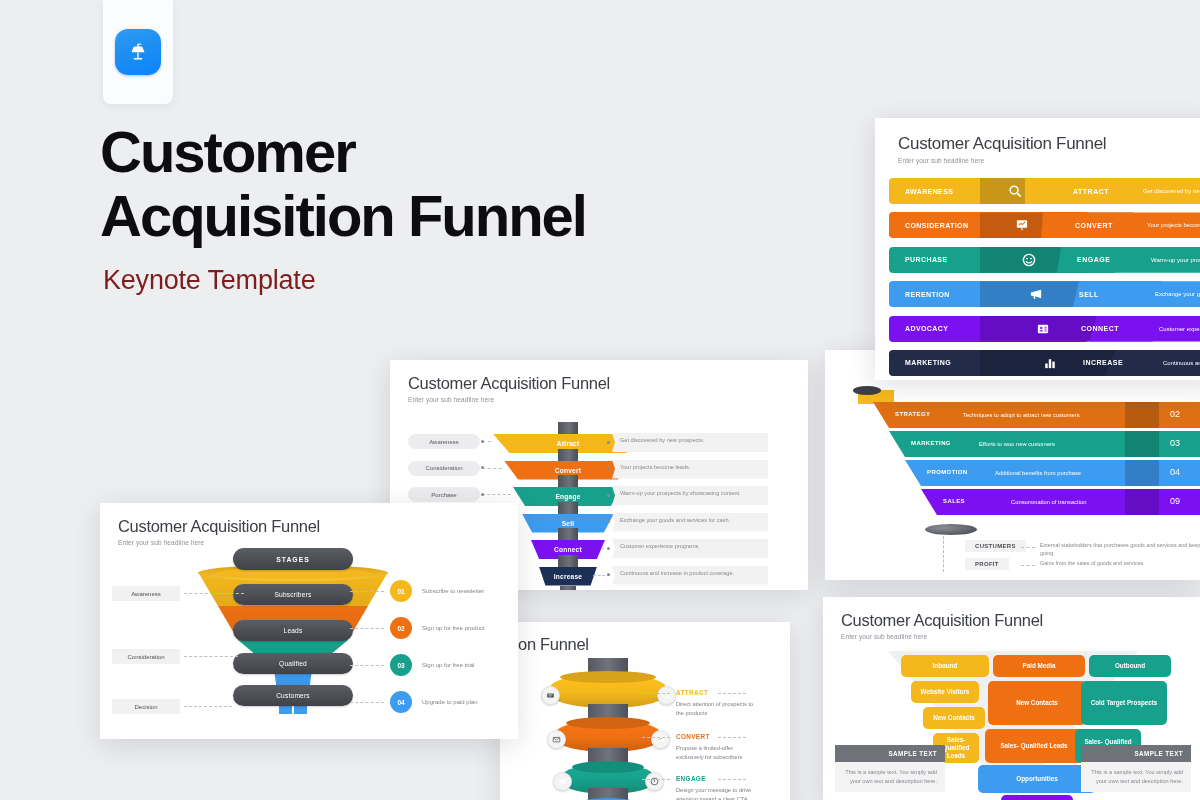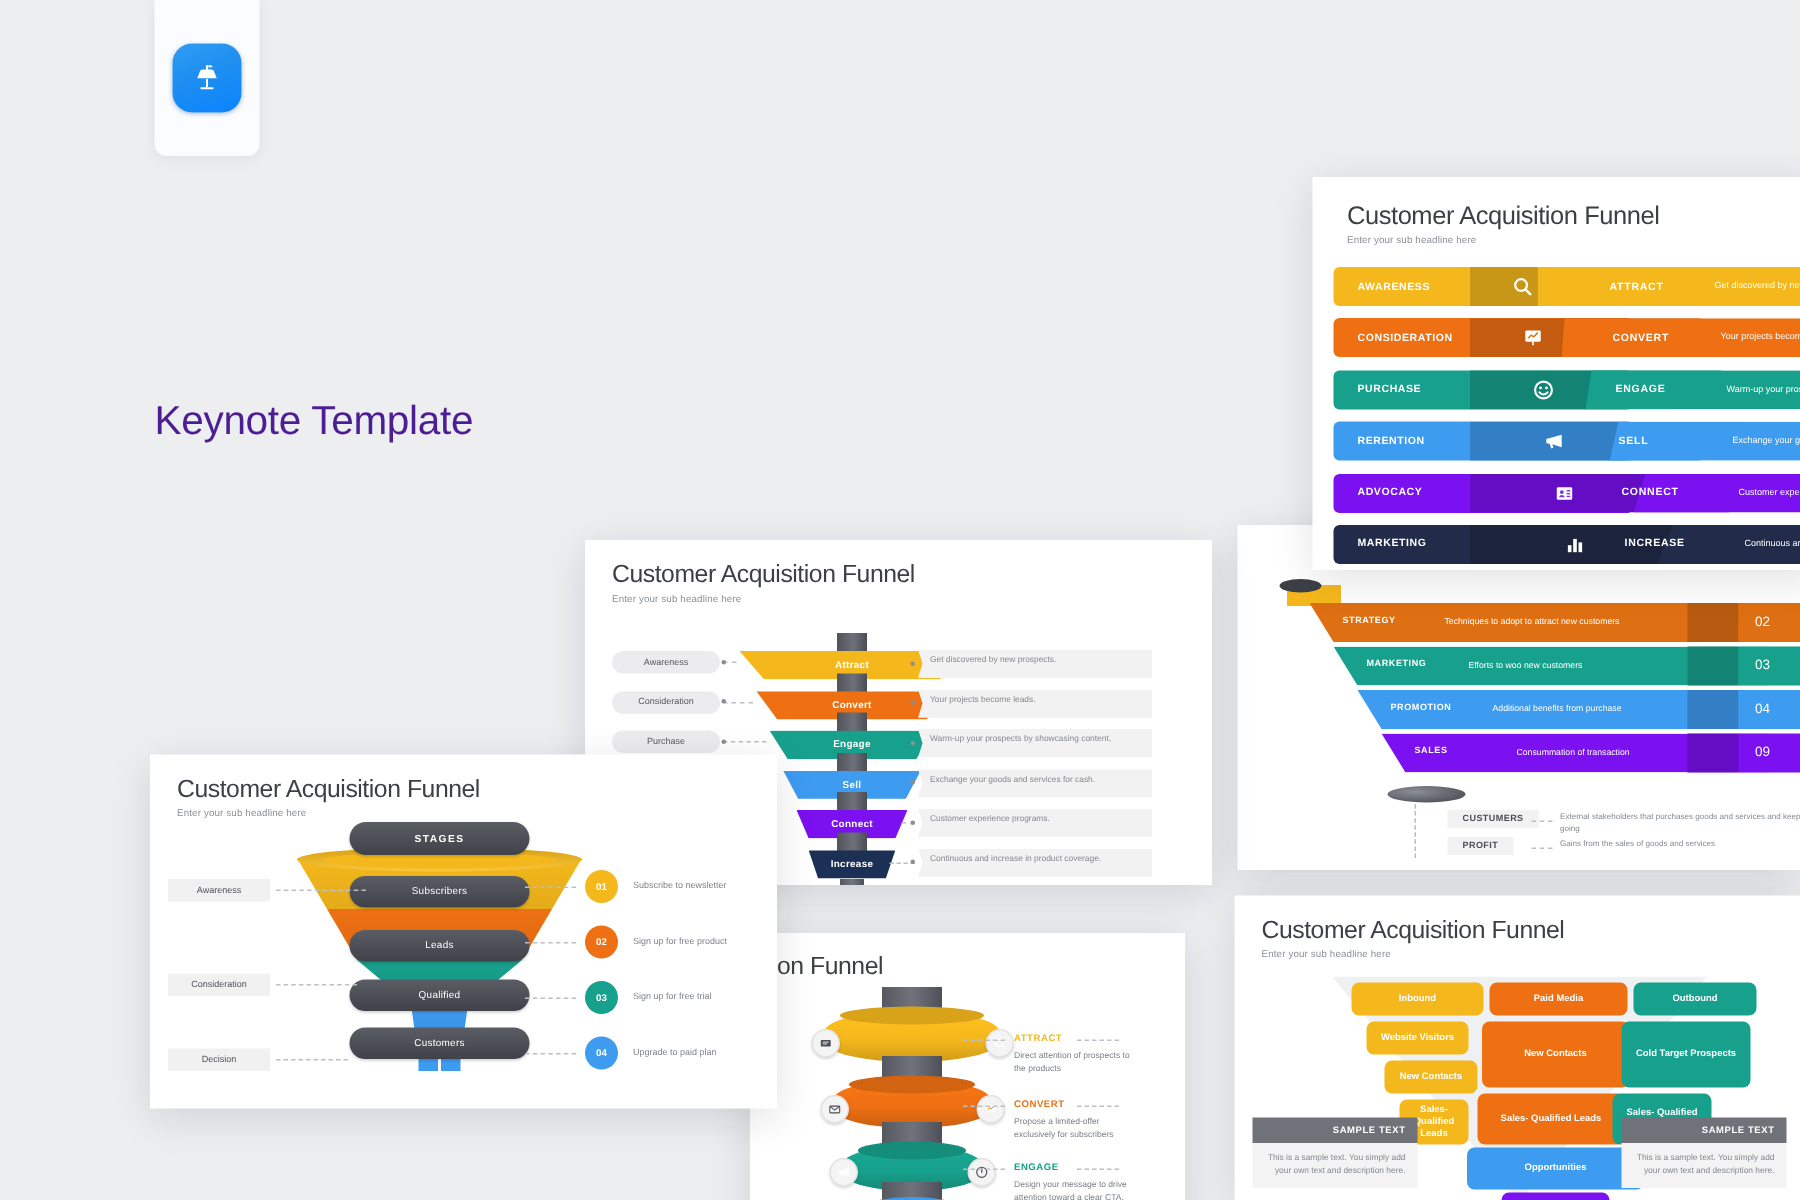--- a/index.html
+++ b/index.html
@@ -24,21 +24,21 @@
     display:flex;align-items:center;justify-content:center;
     box-shadow:0 1px 3px rgba(0,60,140,.3);}
   .hero-title{
     position:absolute;left:100px;top:120px;width:700px;
     font-size:58px;line-height:1.11;font-weight:700;letter-spacing:-2px;
     color:#0d0d0f;
   }
   .hero-title .l2{display:block;}
   .hero-sub{
     position:absolute;left:103px;top:265px;
-    font-size:27px;color:#4c1d95;font-weight:400;letter-spacing:-.2px;
+    font-size:27px;color:#7f1d1d;font-weight:400;letter-spacing:-.2px;
   }
 
   
   .slide{position:absolute;background:#fff;overflow:hidden;
     box-shadow:0 6px 26px rgba(20,25,40,.13);}
   .s-title{font-size:16.5px;color:#3c3f45;font-weight:400;letter-spacing:-.3px;}
   .s-sub{font-size:6.5px;color:#8b9097;letter-spacing:.1px;margin-top:3px;}
 
   
   #slideA{left:875px;top:118px;width:340px;height:262px;}
@@ -128,20 +128,24 @@
       <svg width="26" height="26" viewBox="0 0 26 26" fill="none">
         <path d="M6.5 13.2h13L17.6 8.4a1.6 1.6 0 0 0-1.5-1H9.9a1.6 1.6 0 0 0-1.5 1L6.5 13.2z" fill="#fff"></path>
         <rect x="12.3" y="4.4" width="1.5" height="3.5" rx=".7" fill="#fff"></rect>
         <path d="M14 4.4c1.4 0 2.4.5 2.9 1.2-.6.1-1.6.2-2.9.2V4.4z" fill="#fff"></path>
         <rect x="12.35" y="13.6" width="1.3" height="5.4" fill="#fff"></rect>
         <rect x="8.6" y="19.1" width="8.8" height="1.4" rx=".7" fill="#fff"></rect>
       </svg>
     </div>
   </div>
 
+  <div class="hero-title">
+    <span>Customer</span>
+    <span class="l2">Acquisition Funnel</span>
+  </div>
   <div class="hero-sub">Keynote Template</div>
 
   <div class="slide" id="slideE">
 
     <svg width="375" height="230" style="position:absolute;left:0;top:0">
       <polygon points="40,40 360,40 130,175 112,175" fill="#ffffff"></polygon>
       <path d="M40,46 L360,46" stroke="#f5b81c" stroke-width="0"></path>
     </svg>
 
     <div style="position:absolute;left:33px;top:40px;width:36px;height:14px;background:#f5b81c;

